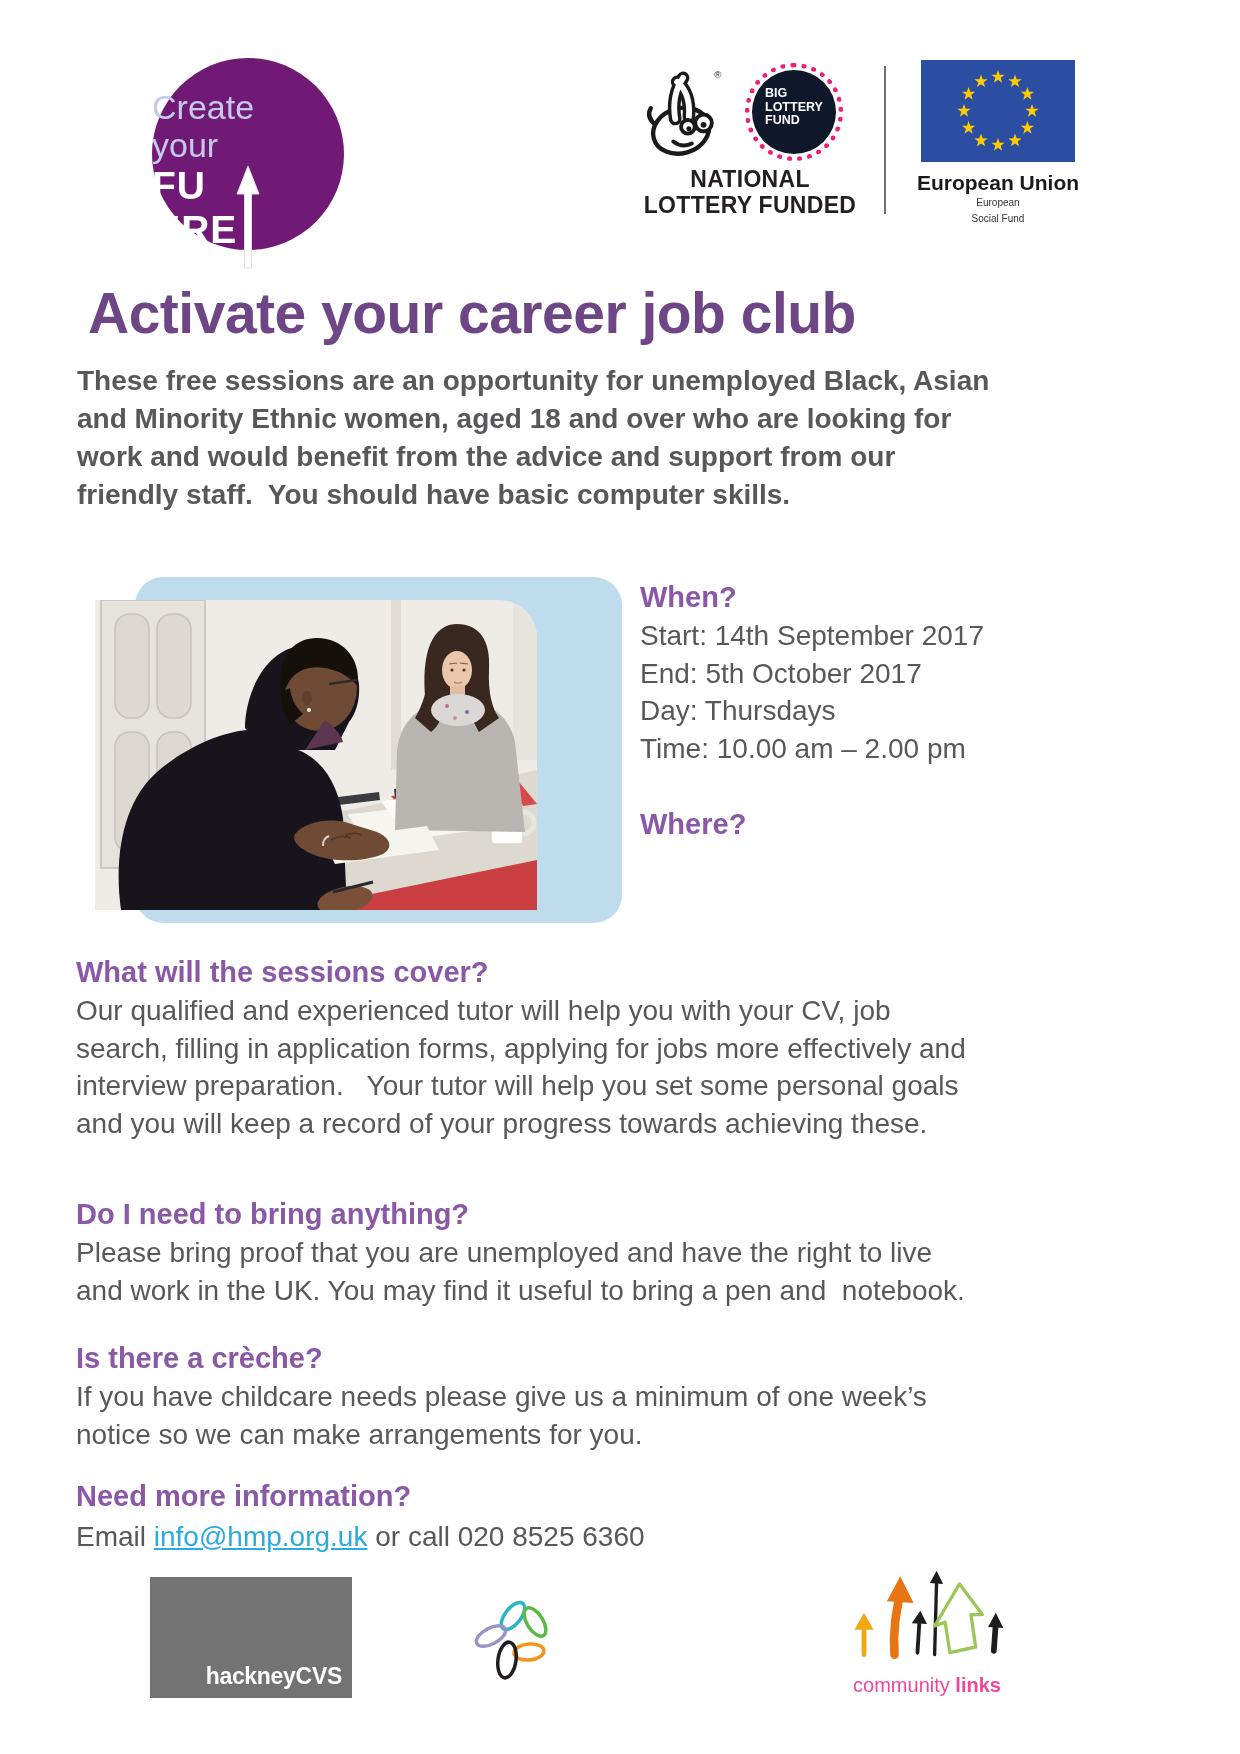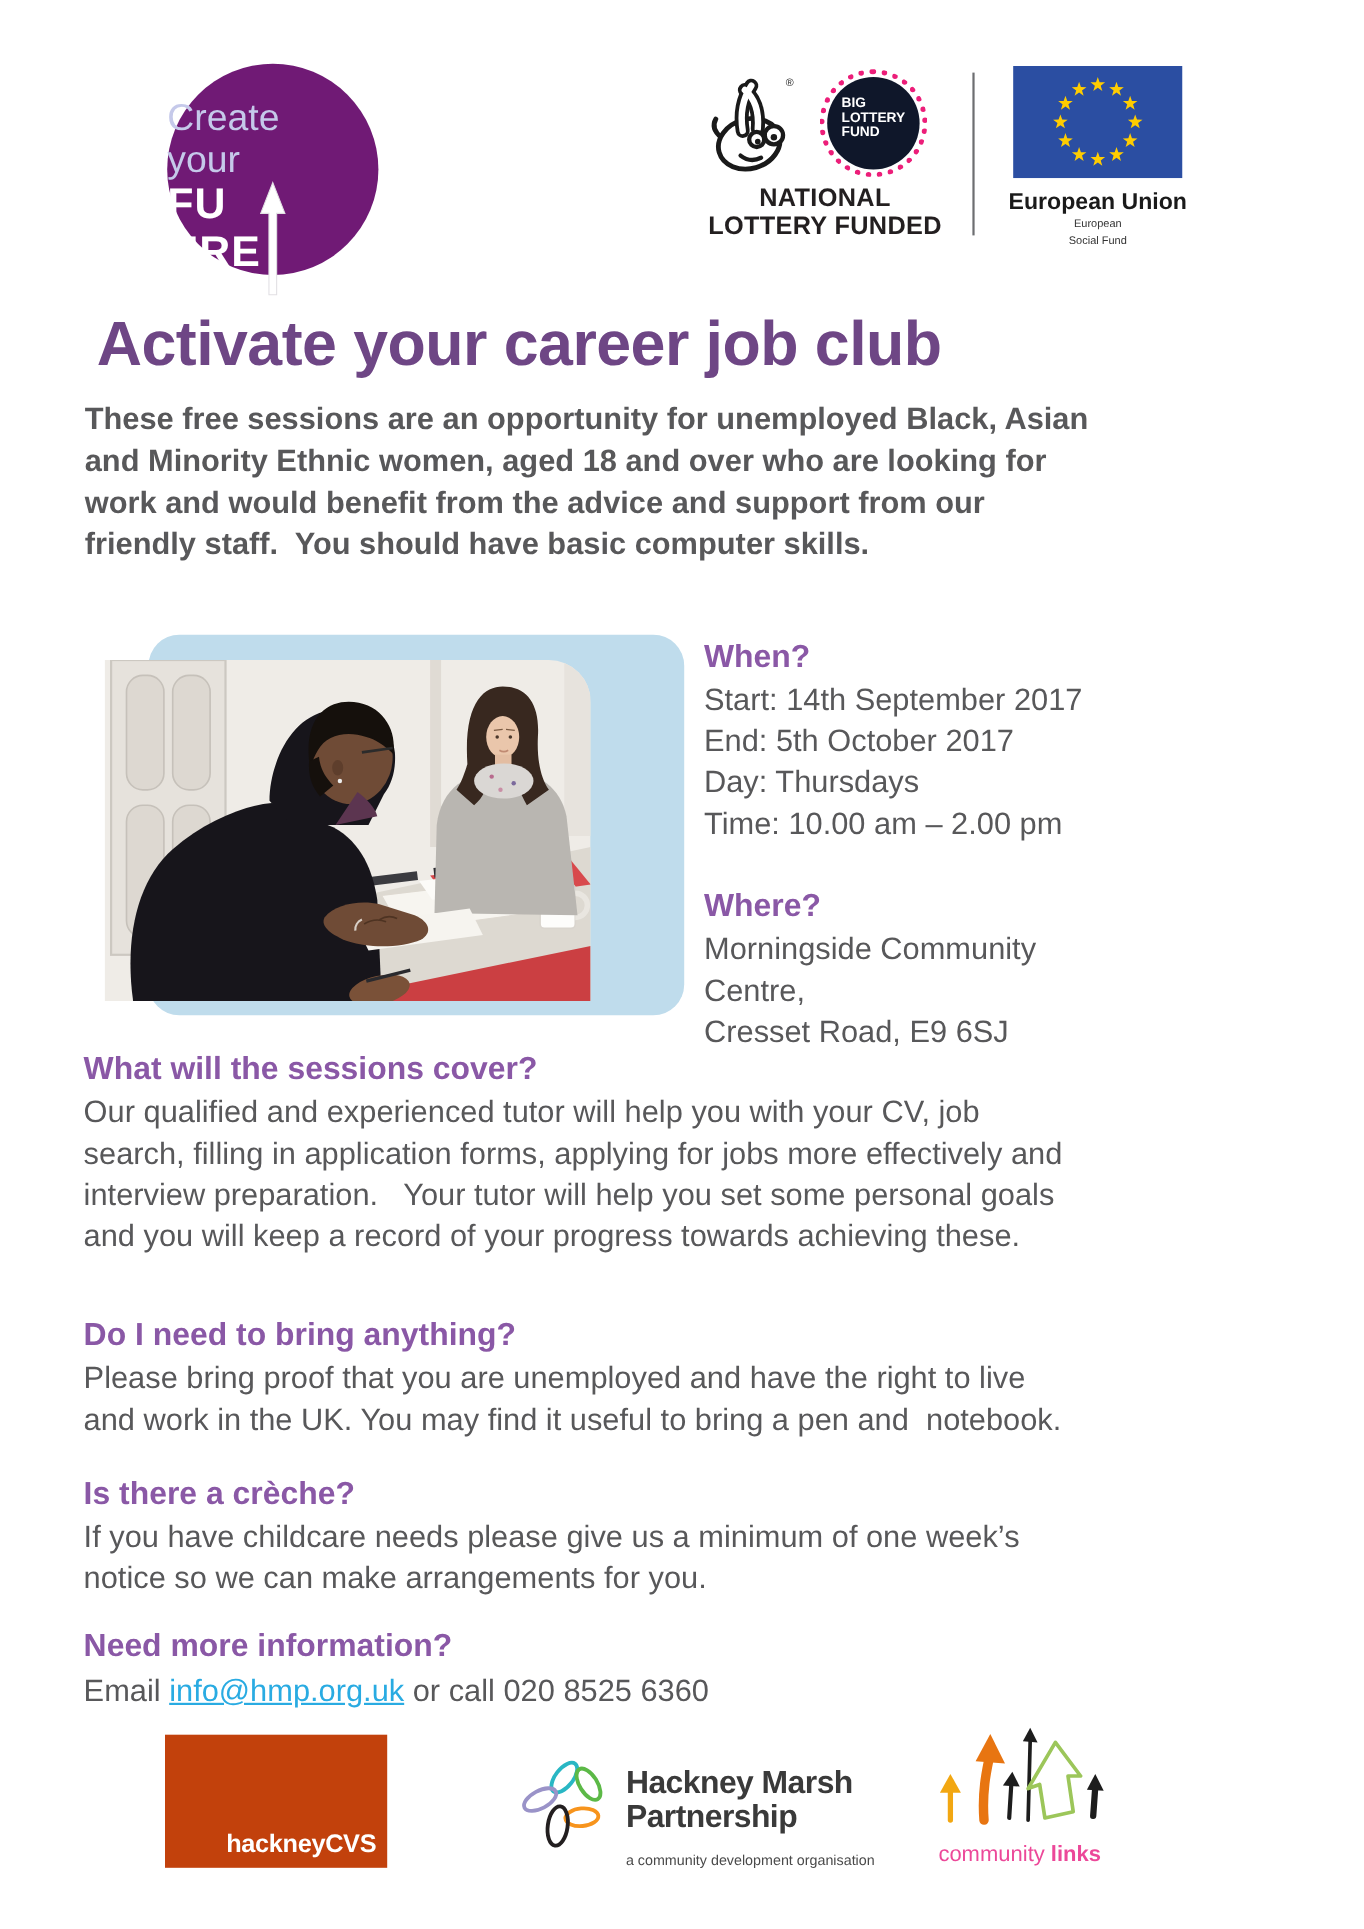--- a/index.html
+++ b/index.html
@@ -65,21 +65,21 @@
   .section { left:76px; width:1000px;margin-top:12px; }
   .sec-sessions { top:940px; }
   .sec-bring    { top:1182px; }
   .sec-creche   { top:1326px; }
   .sec-info     { top:1464px; }
   .sec-body { font-size:28px; line-height:37.5px; color:#58585A; }
   .email-line { font-size:28px; line-height:42px; color:#58585A; }
   .email-link { color:#29ABE2; text-decoration:underline; }
 
   
-  .hcvs { left:150px; top:1577px; width:202px; height:121px; background:#c2410c; }
+  .hcvs { left:150px; top:1577px; width:202px; height:121px; background:#737373; }
   .hcvs-label { position:absolute; right:10px; bottom:8px; color:#fff; font-weight:700; font-size:23px; letter-spacing:-.3px; }
 
   .hmp { left:473px; top:1596px; display:flex; align-items:flex-start; }
   .hmp-text { margin-left:12px; padding-top:10px; }
   .hmp-name { font-size:29px; line-height:31px; font-weight:700; color:#3A3A3A; letter-spacing:-.5px; }
   .hmp-tag  { font-size:13px; color:#4A4A4A; margin-top:15px; }
 
   .clinks { left:842px; top:1563px; width:170px; text-align:center; }
   .cl-text { font-size:20px; color:#ec4899; margin-top:2px; }
   .cl-bold { font-weight:700; }
@@ -211,22 +211,20 @@
   </div>
 
   <div class="abs when-where">
     <div class="h-purple">When?</div>
     <div class="detail pre">Start: 14th September 2017
 End: 5th October 2017
 Day: Thursdays
 Time: 10.00 am – 2.00 pm</div>
     <div class="ww-spacer"></div>
     <div class="h-purple">Where?</div>
-    <div class="detail pre">Morningside Community Centre,
-Cresset Road, E9 6SJ</div>
   </div>
 
   <div class="abs section sec-sessions">
     <div class="h-purple">What will the sessions cover?</div>
     <div class="sec-body pre">Our qualified and experienced tutor will help you with your CV, job
 search, filling in application forms, applying for jobs more effectively and
 interview preparation.&nbsp;&nbsp; Your tutor will help you set some personal goals
 and you will keep a record of your progress towards achieving these.</div>
   </div>
 
@@ -256,25 +254,20 @@
   <div class="abs hmp">
     <svg width="84" height="96" viewBox="0 0 84 96">
       <g fill="none" stroke-width="3.5">
         <ellipse cx="40" cy="20" rx="8" ry="16" transform="rotate(38 40 20)" stroke="#29B7C4"></ellipse>
         <ellipse cx="62" cy="26" rx="8" ry="16" transform="rotate(-32 62 26)" stroke="#5CB947"></ellipse>
         <ellipse cx="18" cy="40" rx="8" ry="16" transform="rotate(62 18 40)" stroke="#9A93C8"></ellipse>
         <ellipse cx="56" cy="56" rx="8" ry="15" transform="rotate(85 56 56)" stroke="#F7941D"></ellipse>
         <ellipse cx="34" cy="64" rx="9" ry="18" transform="rotate(8 34 64)" stroke="#231F20"></ellipse>
       </g>
     </svg>
-    <div class="hmp-text">
-      <div class="hmp-name pre">Hackney Marsh
-Partnership</div>
-      <div class="hmp-tag">a community development organisation</div>
-    </div>
   </div>
 
   <div class="abs clinks">
     <svg width="160" height="105" viewBox="0 0 160 110">
       <g stroke-linecap="round">
         <line x1="14" y1="96" x2="14" y2="68" stroke="#F2A712" stroke-width="5"></line>
         <polygon points="14,52 24,70 4,70" fill="#F2A712"></polygon>
         <path d="M46,96 C44,70 48,50 52,32" stroke="#E87511" stroke-width="9" fill="none"></path>
         <polygon points="52,14 66,42 38,40" fill="#E87511"></polygon>
         <line x1="70" y1="94" x2="72" y2="62" stroke="#1D1D1D" stroke-width="4"></line>

